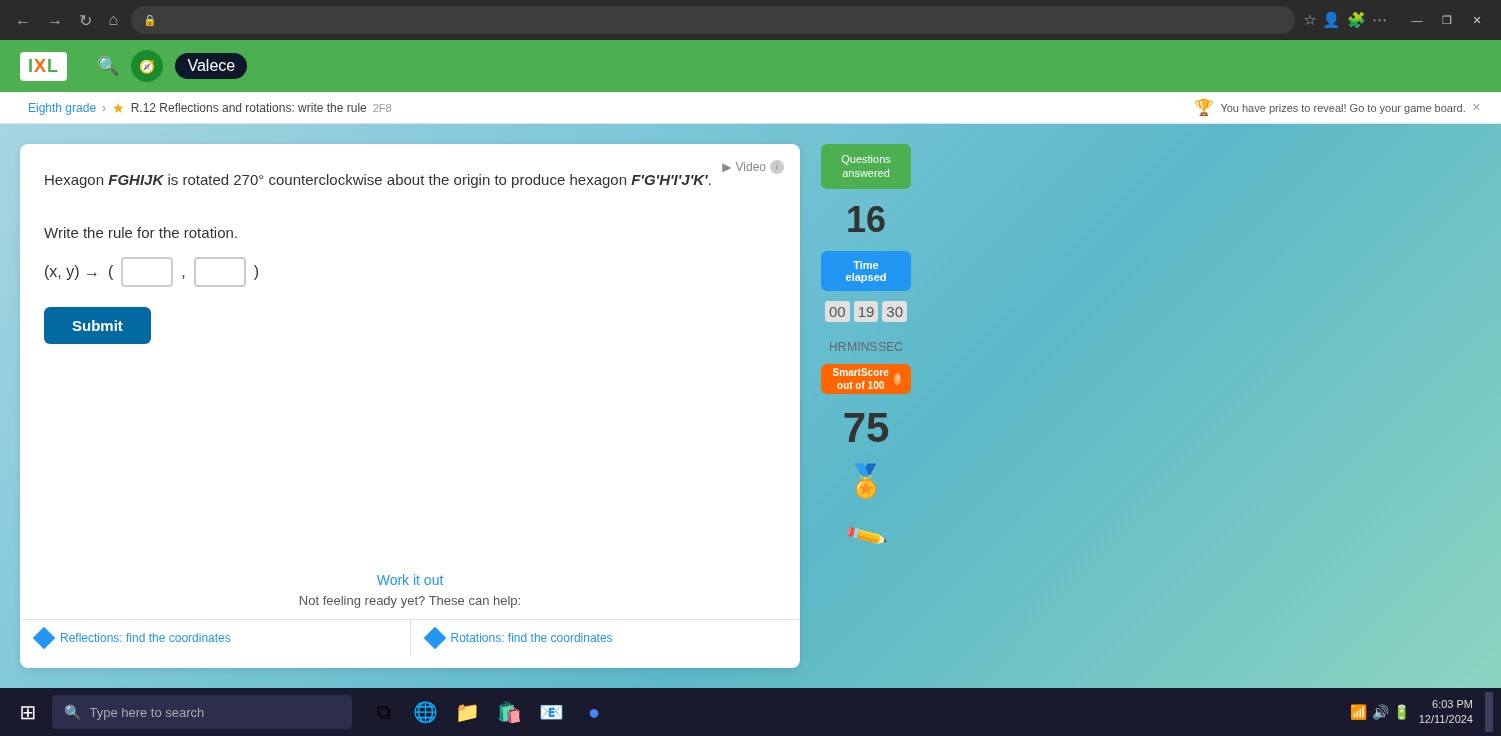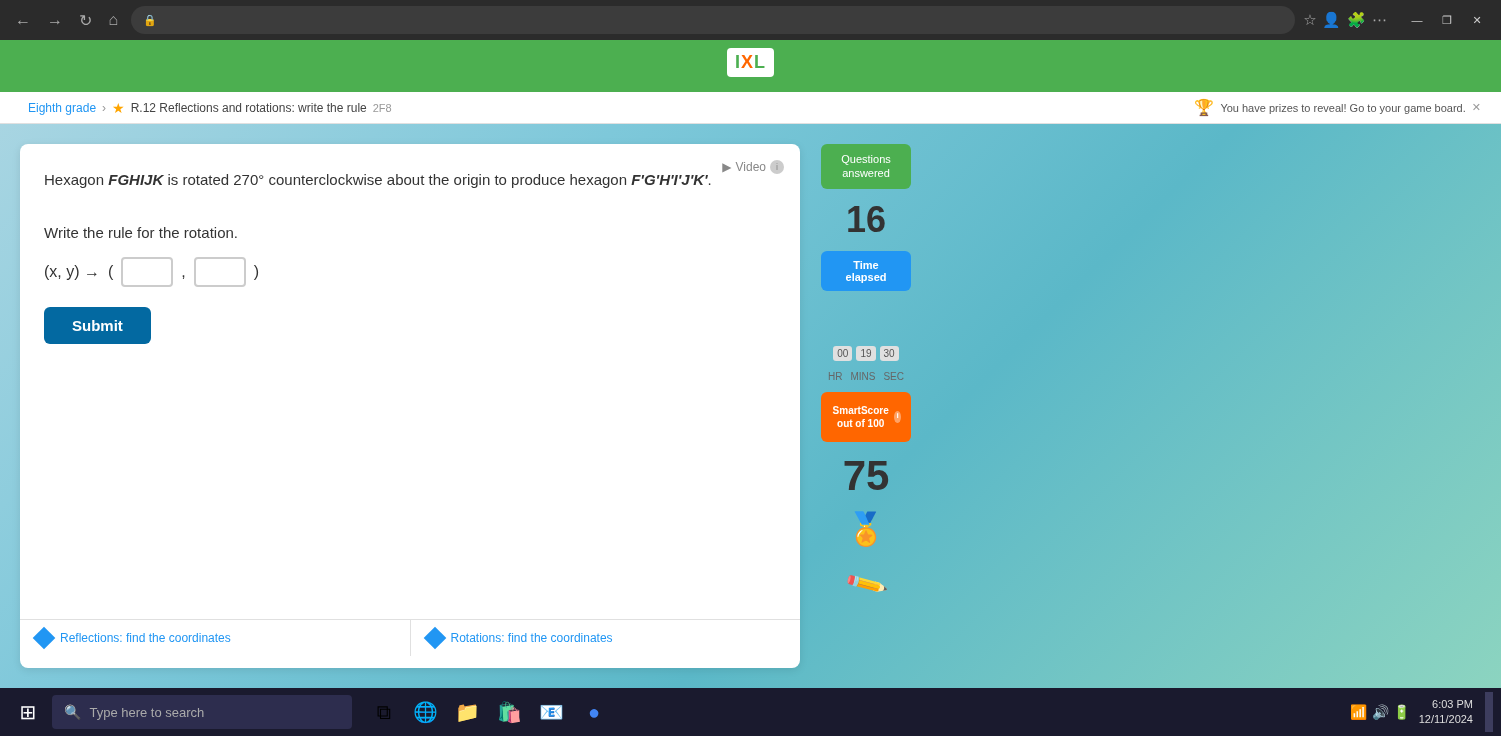--- a/index.html
+++ b/index.html
@@ -70,21 +70,20 @@
     }
 
     
     .nav-bar {
       background: #4caf50;
       height: 52px;
       display: flex;
       align-items: center;
       padding: 8px 20px;
       gap: 30px;
-      flex-direction: column;
     }
     .ixl-logo {
       background: white;
       border-radius: 4px;
       padding: 4px 8px;
       font-weight: 900;
       font-size: 18px;
       color: #ff6600;
       letter-spacing: 1px;
     }
@@ -315,30 +314,29 @@
     .time-display {
       display: flex;
       gap: 4px;
       font-size: 11px;
       color: #333;
     }
     .time-box {
       background: #e0e0e0;
       border-radius: 3px;
       padding: 2px 4px;
-      font-size: 10px;
+      font-size: 15px;
       color: #555;
-      margin-top: 45px;
     }
     .smartscore-btn {
       background: #ff6600;
       color: white;
       border: none;
       border-radius: 6px;
-      padding: 12px 10px;
+      padding: 2px 10px;
       font-size: 10px;
       font-weight: bold;
       cursor: pointer;
       text-align: center;
       width: 90px;
       line-height: 1.3;
       display: flex;
       align-items: center;
       justify-content: center;
       gap: 4px;
@@ -508,20 +506,24 @@
         <span>(x, y) →</span>
         <span>(</span>
         <input class="mapping-input" type="text" style="">
         <span>,</span>
         <input class="mapping-input" type="text" style="">
         <span>)</span>
       </div>
 
       <button class="submit-btn">Submit</button>
 
+      <div class="work-it-out">
+        <a class="work-link">Work it out</a>
+        <div class="not-ready-text">Not feeling ready yet? These can help:</div>
+      </div>
 
       <div class="helper-links">
         <div class="helper-link">
           <div class="helper-diamond" style="background:#2196f3;"></div>
           <span>Reflections: find the coordinates</span>
         </div>
         <div class="helper-link">
           <div class="helper-diamond" style="background:#2196f3;"></div>
           <span>Rotations: find the coordinates</span>
         </div>
@@ -530,21 +532,21 @@
 
     <div class="right-panel">
       <button class="questions-answered-btn">Questions answered</button>
       <div class="score-number">16</div>
       <button class="time-elapsed-btn">Time elapsed</button>
       <div class="time-display">
         <div class="time-box">00</div>
         <div class="time-box">19</div>
         <div class="time-box">30</div>
       </div>
-      <div style="display:flex; gap:8px; font-size:10px; color:#666;">
+      <div style="display:flex; gap:1px; font-size:12px; color:#666;margin-top:8px;">
         <span>HR</span>
         <span>MINS</span>
         <span>SEC</span>
       </div>
       <button class="smartscore-btn">
         <span>SmartScore out of 100</span>
         <span style="background:rgba(255,255,255,0.4); border-radius:50%; width:12px; height:12px; display:inline-flex; align-items:center; justify-content:center; font-size:8px;">i</span>
       </button>
       <div class="smartscore-number">75</div>
       <div class="medal-icon">🏅</div>

